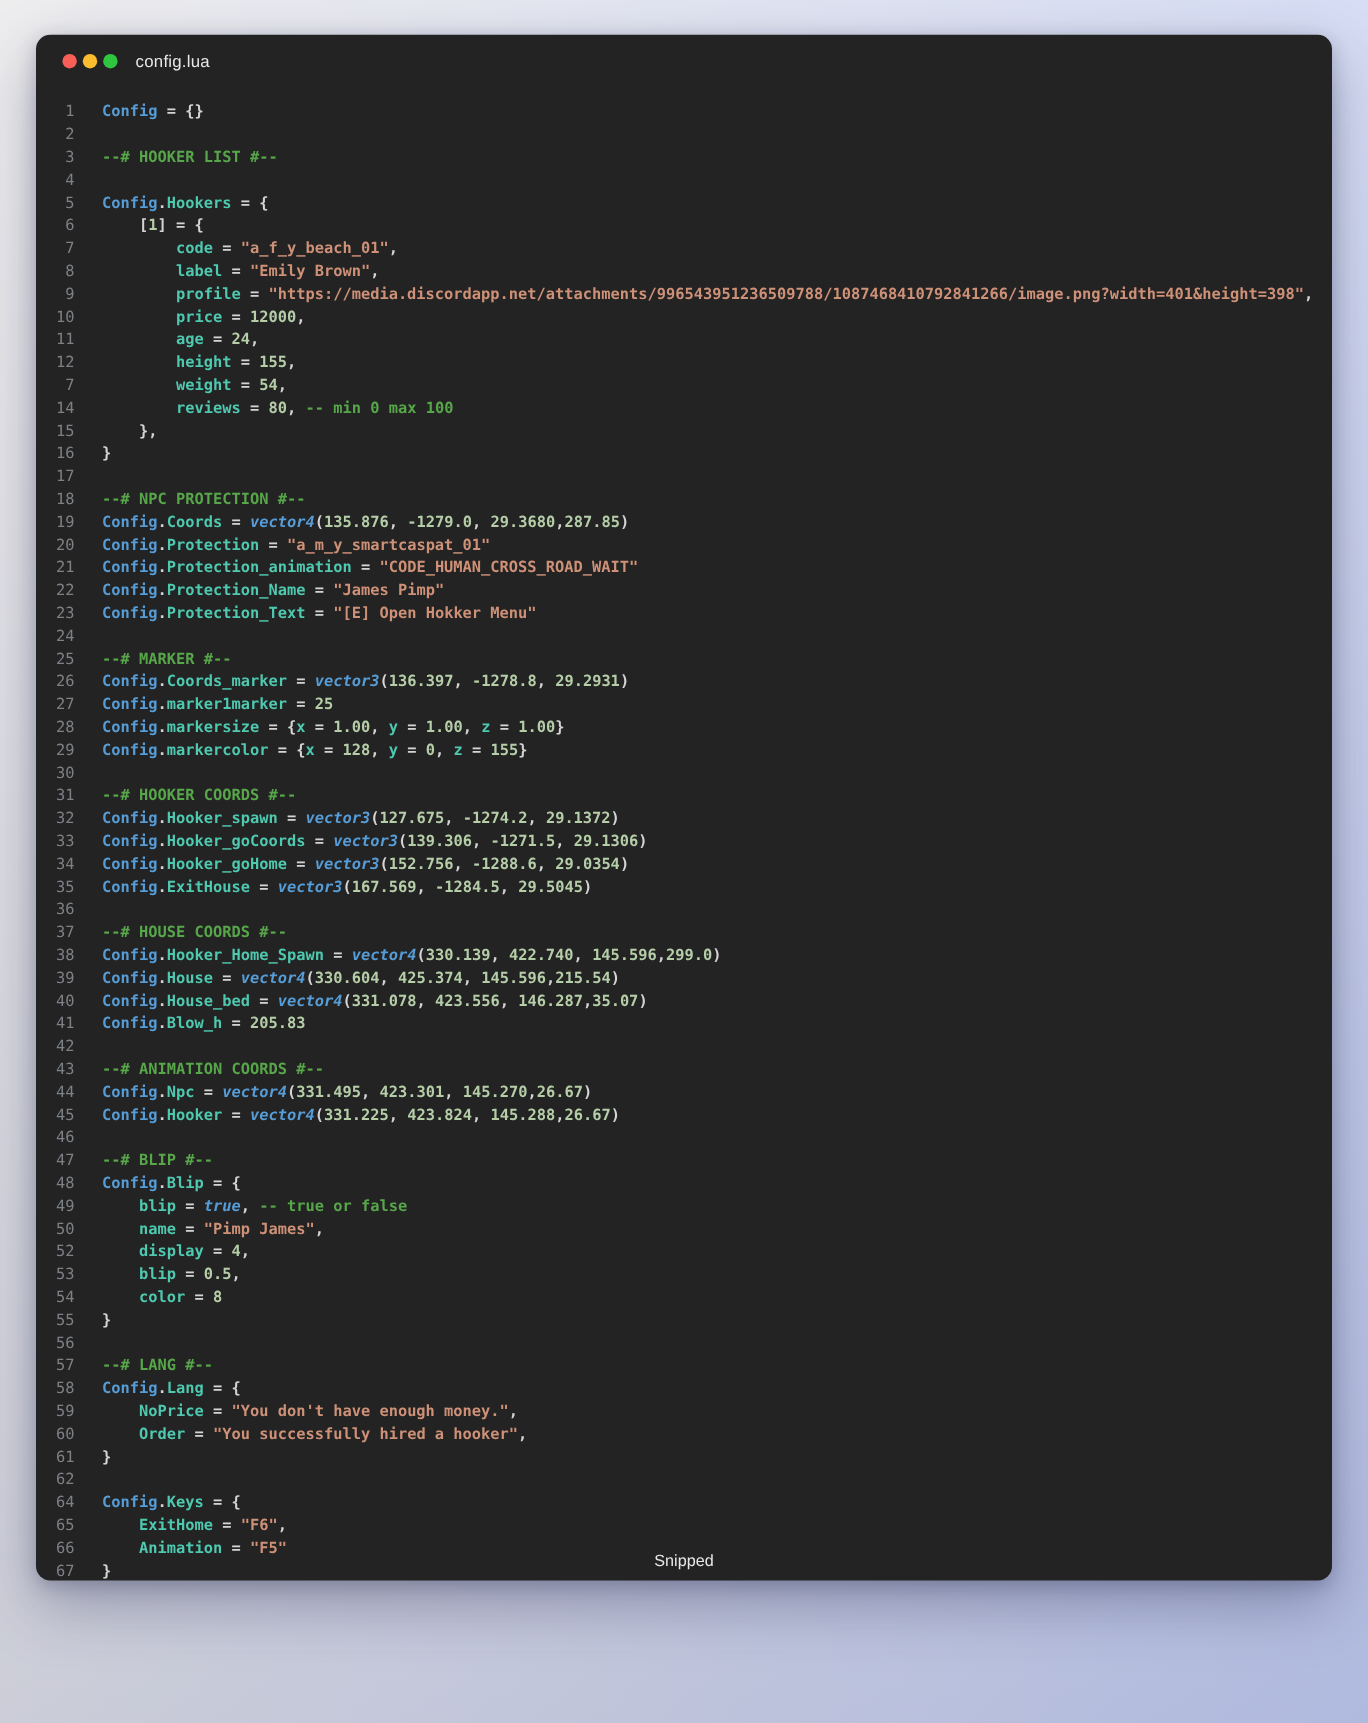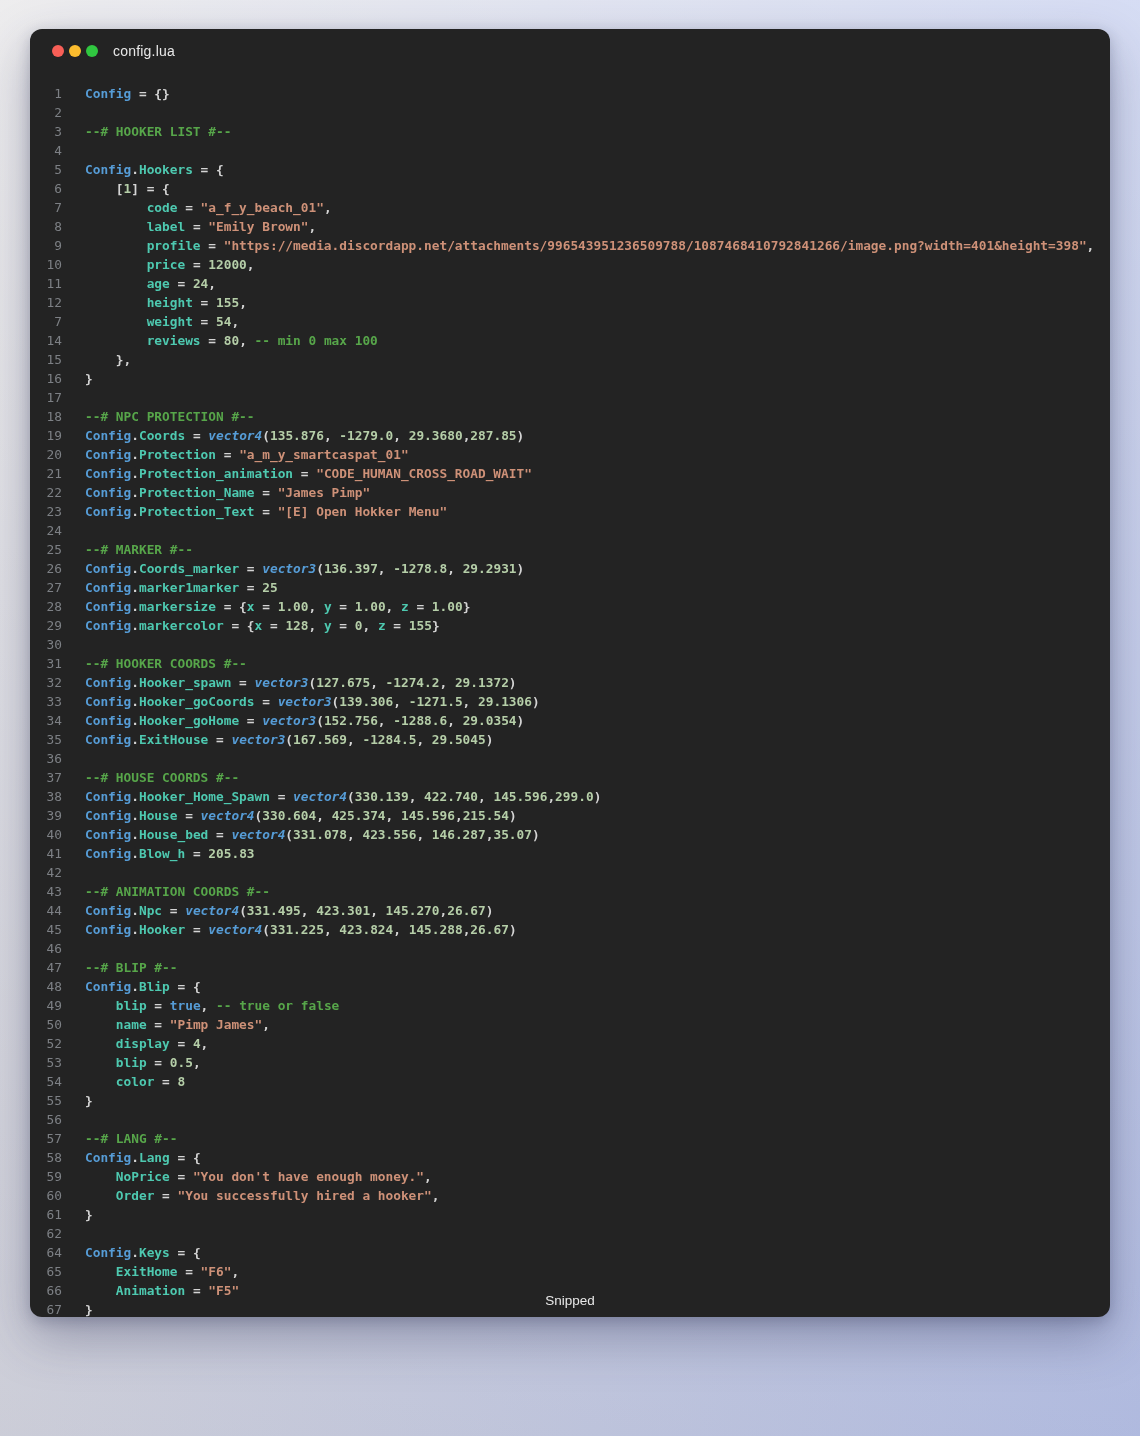--- a/index.html
+++ b/index.html
@@ -39,21 +39,21 @@
     flex:0 0 32px; text-align:right; color:var(--line-number,#7d8085);
     font-weight:400; user-select:none;
   }
   .code{ margin-left:23px; white-space:pre; }
   .tk-v{ color:var(--variable,#569cd6); }
   .tk-t{ color:var(--property,#4ec9b0); }
   .tk-p{ color:var(--punctuation,#d4d4d4); }
   .tk-s{ color:var(--string,#ce9178); }
   .tk-n{ color:var(--number,#b5cea8); }
   .tk-c{ color:var(--comment,#57a64a); }
-  .tk-k{ color:var(--keyword,#569cd6); }
+  .tk-k{ color:var(--keyword,#569cd6);font-style:italic; }
   .tk-f{ color:var(--function,#569cd6);font-style:italic; }
   .footer{
     position:absolute; left:0; right:0; bottom:9px; text-align:center;
     color:var(--footer-text,#e8e8e8); font-size:13.5px;
   }
 </style>
 </head>
 <body>
 
 <div class="page">

